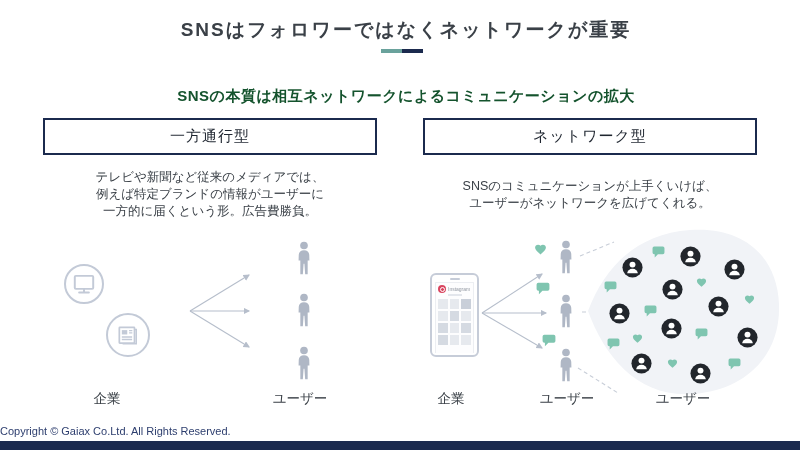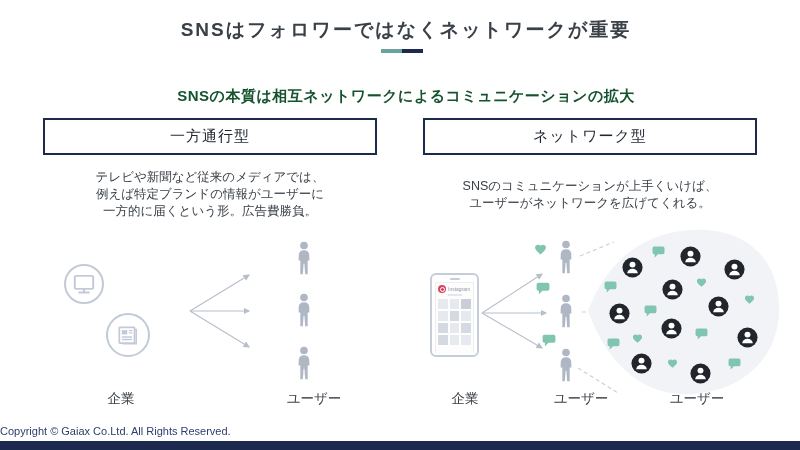--- a/index.html
+++ b/index.html
@@ -23,21 +23,21 @@
   .desc{position:absolute;width:344px;margin:0;text-align:center;font-size:12.5px;
         line-height:17px;color:#3a4047;white-space:pre-line;}
   .desc.d-left{left:38px;top:169px;}
   .desc.d-right{left:418px;top:178px;}
   
   .abs{position:absolute;}
   .circle-icon{position:absolute;box-sizing:border-box;border:2px solid #c3cad7;
                border-radius:50%;background:#fff;display:flex;align-items:center;justify-content:center;}
   .person{color:#afb7c5;}
   .reaction{color:#7fc5b0;}
-  .dlabel{position:absolute;top:390px;transform:translateX(-50%);font-size:13.5px;color:#3a4047;margin-left:14px;}
+  .dlabel{position:absolute;top:390px;transform:translateX(-50%);font-size:13.5px;color:#3a4047;}
   
   .phone{position:absolute;left:430px;top:273px;width:49px;height:84px;box-sizing:border-box;
          border:2px solid #c6ccd8;border-radius:6px;background:#fff;}
   .phone .speaker{width:10px;height:2px;border-radius:1px;background:#c6ccd8;margin:3px auto 2px;}
   .phone .screen{margin:0 3px;height:70px;background:#fdfdfe;border:1px solid #eceef2;
                  border-bottom:none;overflow:hidden;}
   .ig-row{display:flex;align-items:center;gap:2px;padding:2px 2px 1px 2px;}
   .ig-logo{width:8px;height:8px;border-radius:50%;background:#d9455f;position:relative;flex:0 0 auto;}
   .ig-logo::after{content:"";position:absolute;left:2px;top:2px;width:3px;height:3px;
                   border:1px solid #fff;border-radius:50%;}

